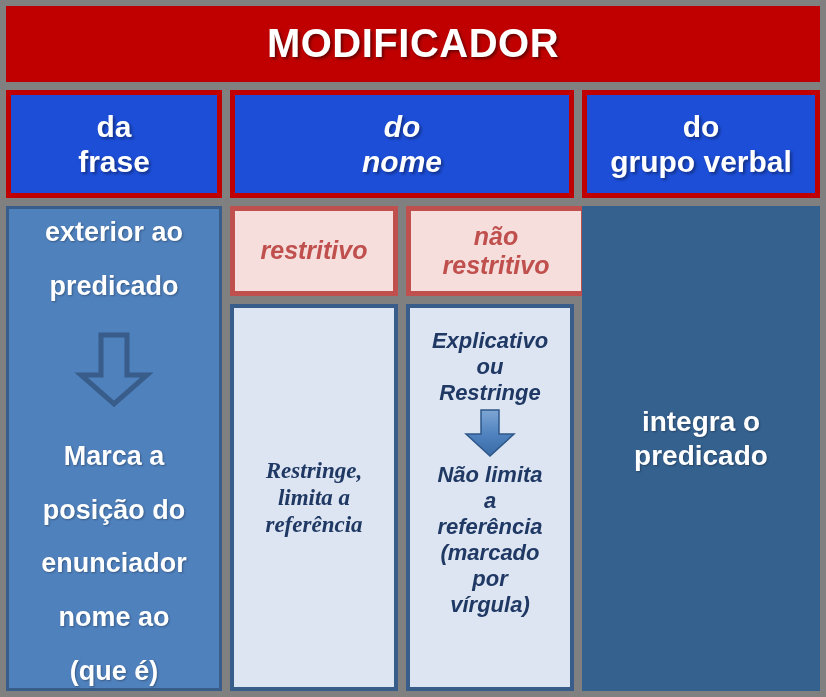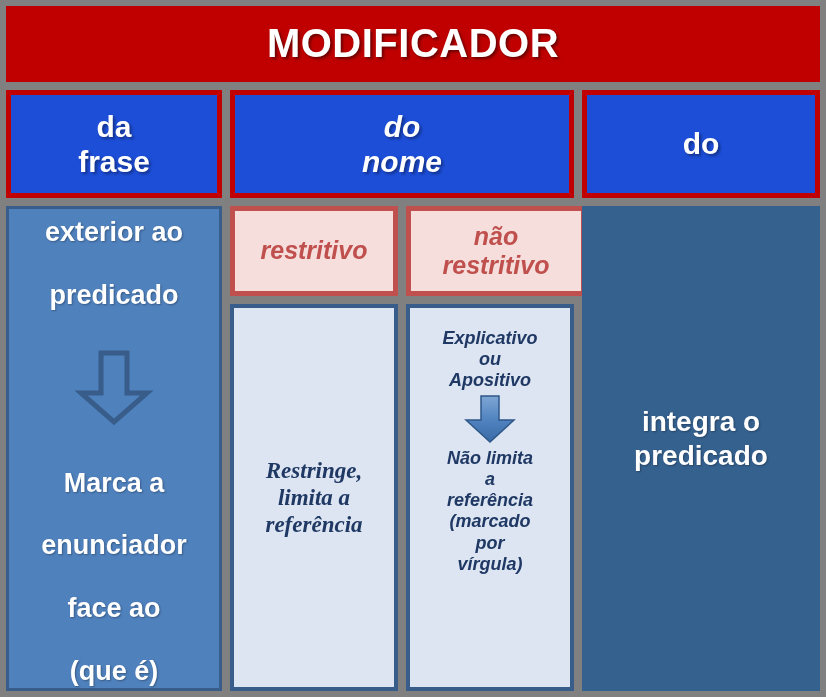--- a/index.html
+++ b/index.html
@@ -91,21 +91,21 @@
     font-style: italic;
     font-weight: bold;
   }
   #restringe {
     left: 230px; top: 304px; width: 168px; height: 387px;
     font-size: 23px;
     font-family: Liberation Serif, serif;
   }
   #explicativo {
     left: 406px; top: 304px; width: 168px; height: 387px;
-    font-size: 18px;
+    font-size: 22px;
     justify-content: flex-start;
     padding-top: 20px;
   }
   #explicativo .seg { margin: 0; }
   .arrow-solid { margin: 2px 0 4px 0; display: block; }
 
   
   #col-predicado {
     left: 582px; top: 206px; width: 238px; height: 485px;
     background: #35618F;
@@ -129,55 +129,57 @@
     <div>frase</div>
   </div>
 
   <div class="box pink" id="cat-nome">
     <div>do</div>
     <div>nome</div>
   </div>
 
   <div class="box pink" id="cat-grupo">
     <div>do</div>
+    <div>grupo verbal</div>
   </div>
 
   <div class="box pinklight" id="restritivo">
     <div>restritivo</div>
   </div>
 
   <div class="box pinklight" id="nao-restritivo">
     <div>não</div>
     <div>restritivo</div>
   </div>
 
   <div class="box" id="col-frase">
     <div class="lead">exterior ao</div>
     <div class="lead">predicado</div>
 
     <svg class="arrow-outline" width="80" height="78" viewBox="0 0 80 78">
       <polygon points="27,4 53,4 53,44 73,44 40,73 7,44 27,44" fill="#4F81BD" stroke="#385D8A" stroke-width="5" stroke-linejoin="miter"></polygon>
     </svg>
 
     <div class="body">Marca a</div>
+    <div class="body">posição do</div>
     <div class="body">enunciador</div>
-    <div class="body">face ao</div>
+    <div class="body">nome ao</div>
     <div class="body">(que é)</div>
   </div>
 
   <div class="box lightblue" id="restringe">
     <div>Restringe,</div>
     <div>limita a</div>
     <div>referência</div>
   </div>
 
   <div class="box lightblue" id="explicativo">
     <div class="seg">Explicativo</div>
     <div class="seg">ou</div>
-    <div class="seg">Apositivo</div>
+    <div class="seg">Restringe</div>
 
     <svg class="arrow-solid" width="56" height="50" viewBox="0 0 56 50">
       <defs>
         <linearGradient id="ag" x1="0" y1="0" x2="0" y2="1">
           <stop offset="0%" stop-color="#7EA6D4"></stop>
           <stop offset="55%" stop-color="#4E81BE"></stop>
           <stop offset="100%" stop-color="#3A6BA5"></stop>
         </linearGradient>
       </defs>
       <polygon points="19,2 37,2 37,26 52,26 28,48 4,26 19,26" fill="url(#ag)" stroke="#2E5788" stroke-width="1.5" stroke-linejoin="miter"></polygon>

